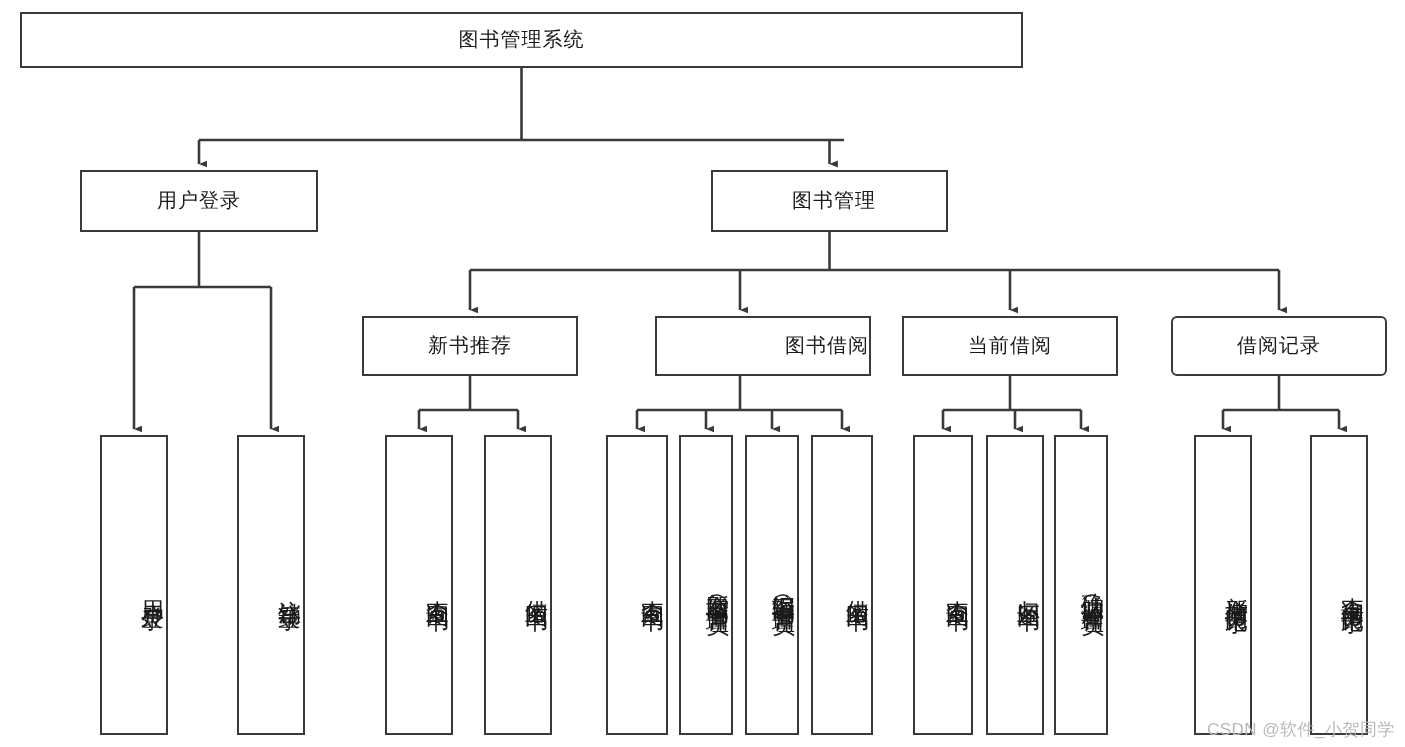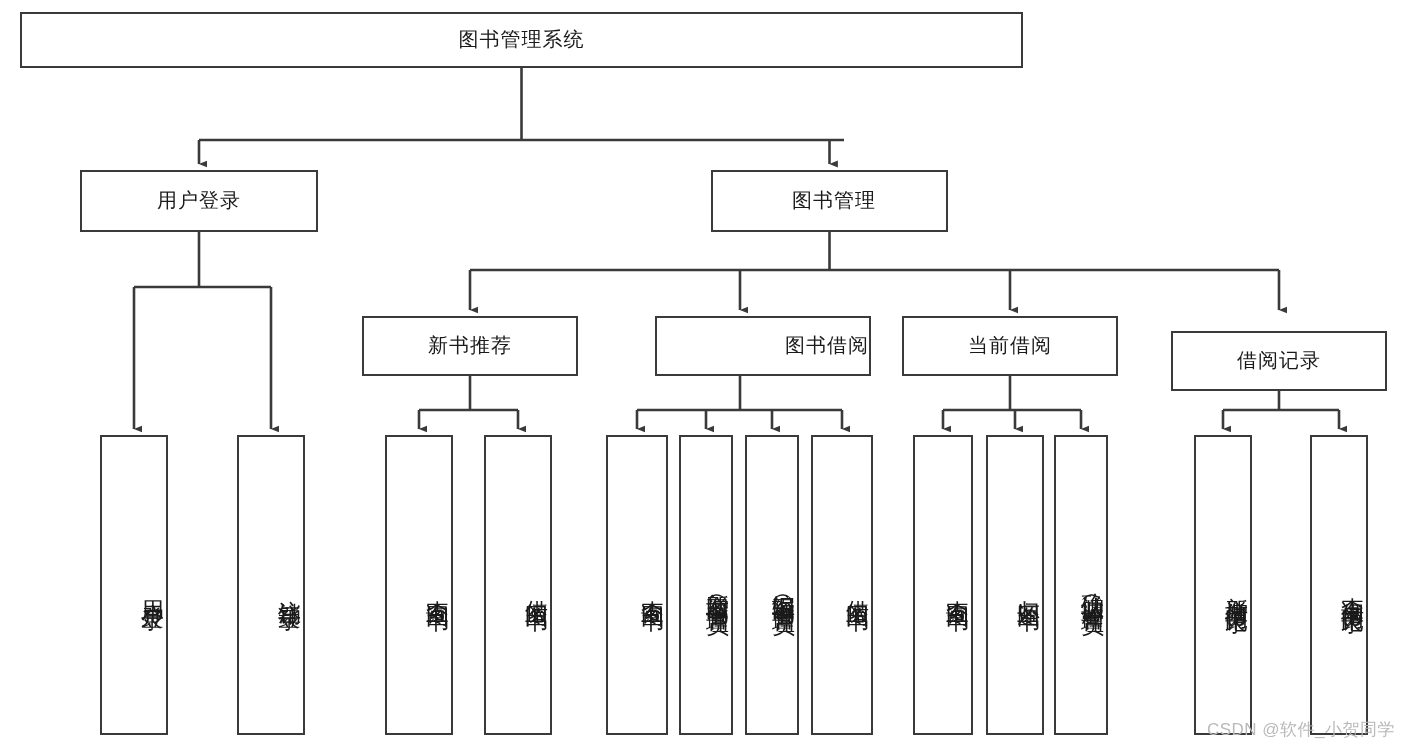--- a/index.html
+++ b/index.html
@@ -131,21 +131,21 @@
 
   <div class="node horizontal" style="left: 362px; top: 316px; width: 216px; height: 60px;">
     <span class="node-label">新书推荐</span>
   </div>
   <div class="node horizontal" style="left: 655px; top: 316px; width: 216px; height: 60px; justify-content: flex-end;">
     <span class="node-label">图书借阅</span>
   </div>
   <div class="node horizontal" style="left: 902px; top: 316px; width: 216px; height: 60px;">
     <span class="node-label">当前借阅</span>
   </div>
-  <div class="node horizontal" style="left: 1171px; top: 331px; width: 216px; height: 60px;">
+  <div class="node horizontal" style="left: 1171px; top: 316px; width: 216px; height: 60px; border-radius: 6px;">
     <span class="node-label">借阅记录</span>
   </div>
 
   <div class="node vertical" style="left: 100px; top: 435px; width: 68px; height: 300px;">
     <span class="node-label">用户登录</span>
   </div>
   <div class="node vertical" style="left: 237px; top: 435px; width: 68px; height: 300px;">
     <span class="node-label">注销登录</span>
   </div>
   <div class="node vertical" style="left: 385px; top: 435px; width: 68px; height: 300px;">

